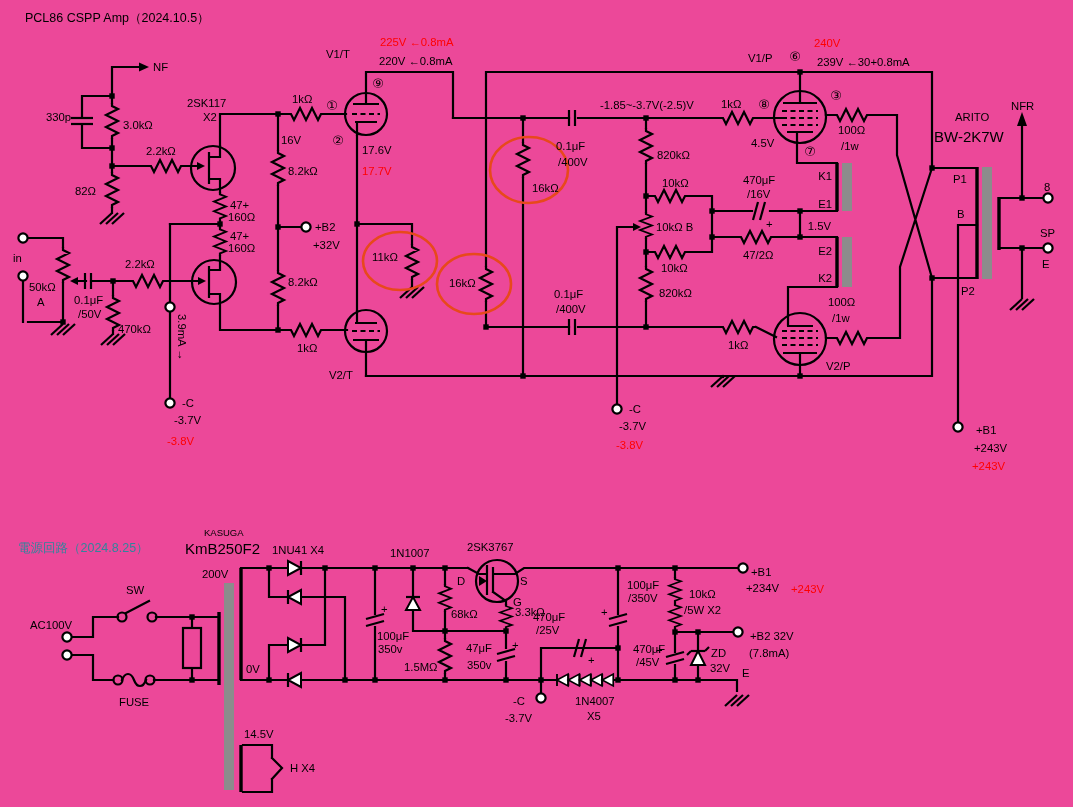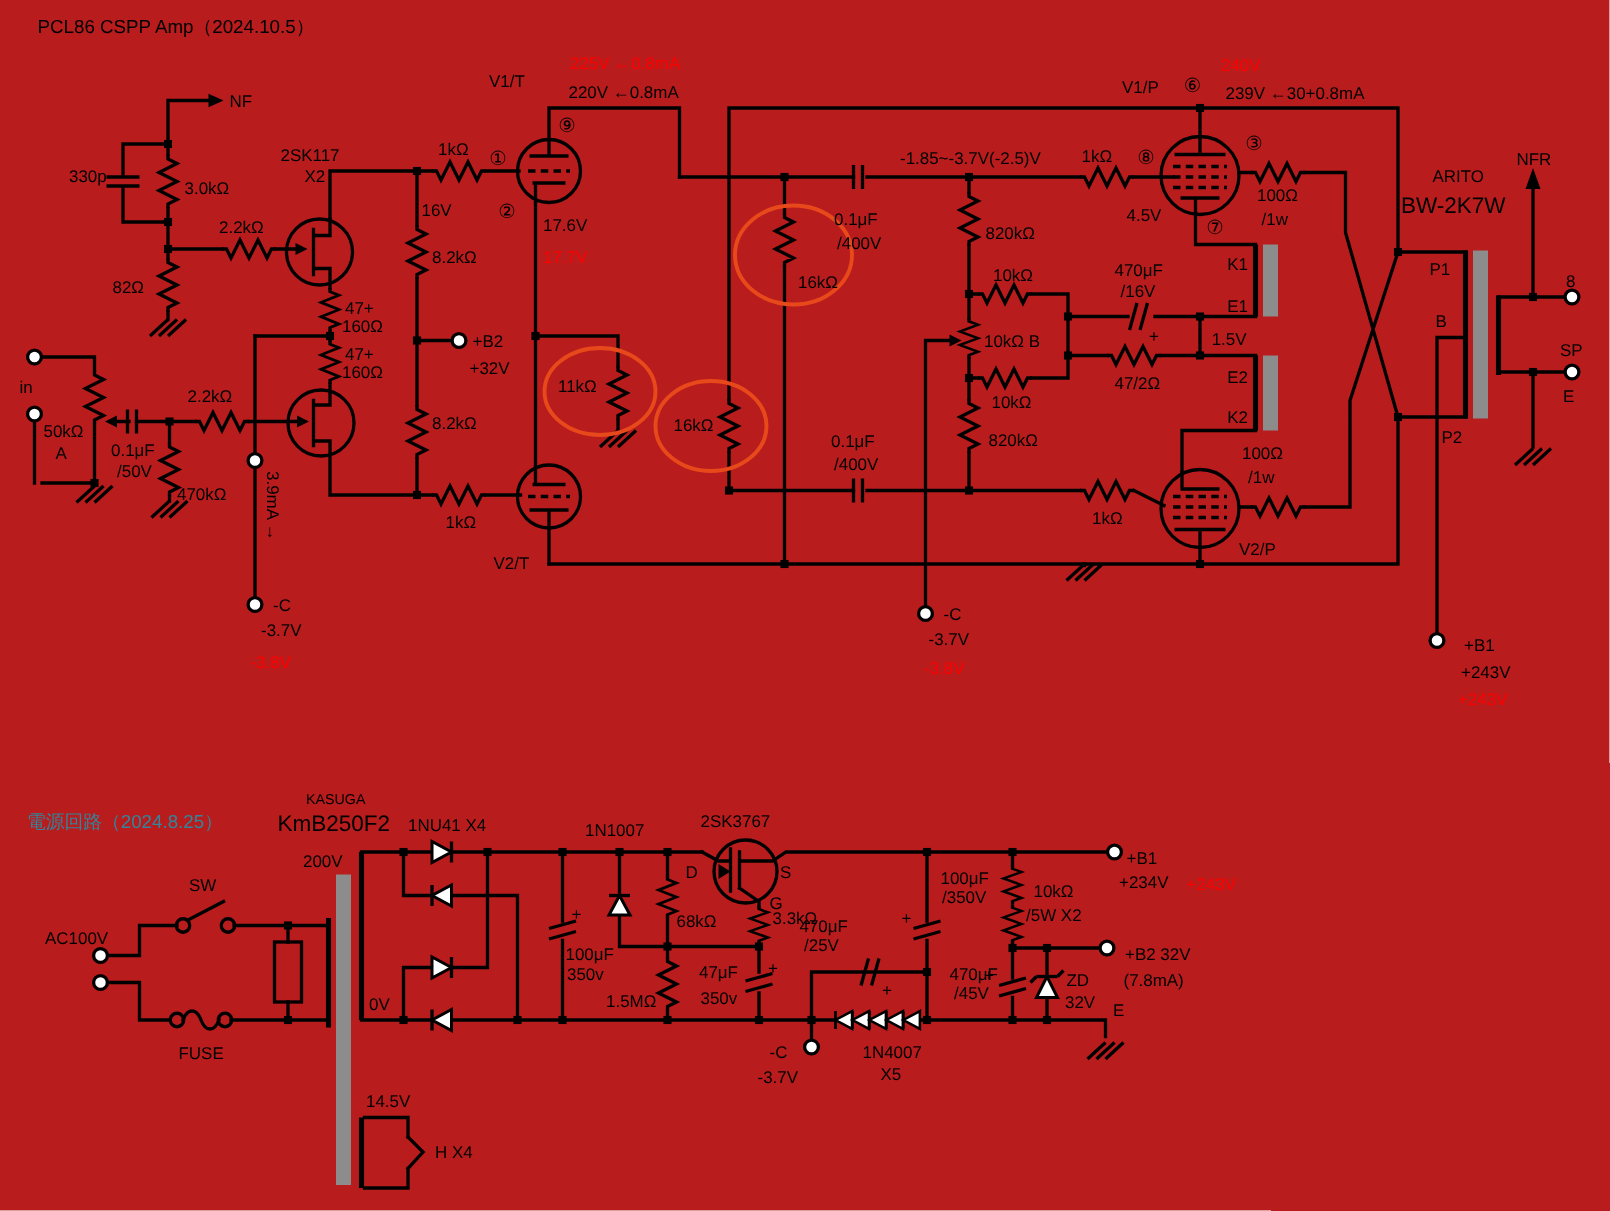--- a/index.html
+++ b/index.html
@@ -1,16 +1,16 @@
 <!DOCTYPE html>
 <html><head>
 <meta charset="utf-8">
 <style>
   html,body{margin:0;padding:0;background:#ffffff;}
-  .canvas{position:relative;width:1073px;height:807px;background:#b91c1c;overflow:hidden;}
+  .canvas{position:relative;width:1073px;height:807px;background:#ec4899;overflow:hidden;}
   svg{display:block;}
   text{font-family:"Liberation Sans","DejaVu Sans",sans-serif;font-size:11.3px;fill:#000;}
   .t-title{font-size:12.5px;}
   .t-big{font-size:15px;}
   .t-sm{font-size:9.5px;}
   .pin{font-size:13px;text-anchor:middle;}
   .red{fill:#FF0000;}
   .teal{fill:#31859C;}
   .end{text-anchor:end;}
   .wire{stroke:#000;stroke-width:2.2;fill:none;stroke-linecap:square;}

